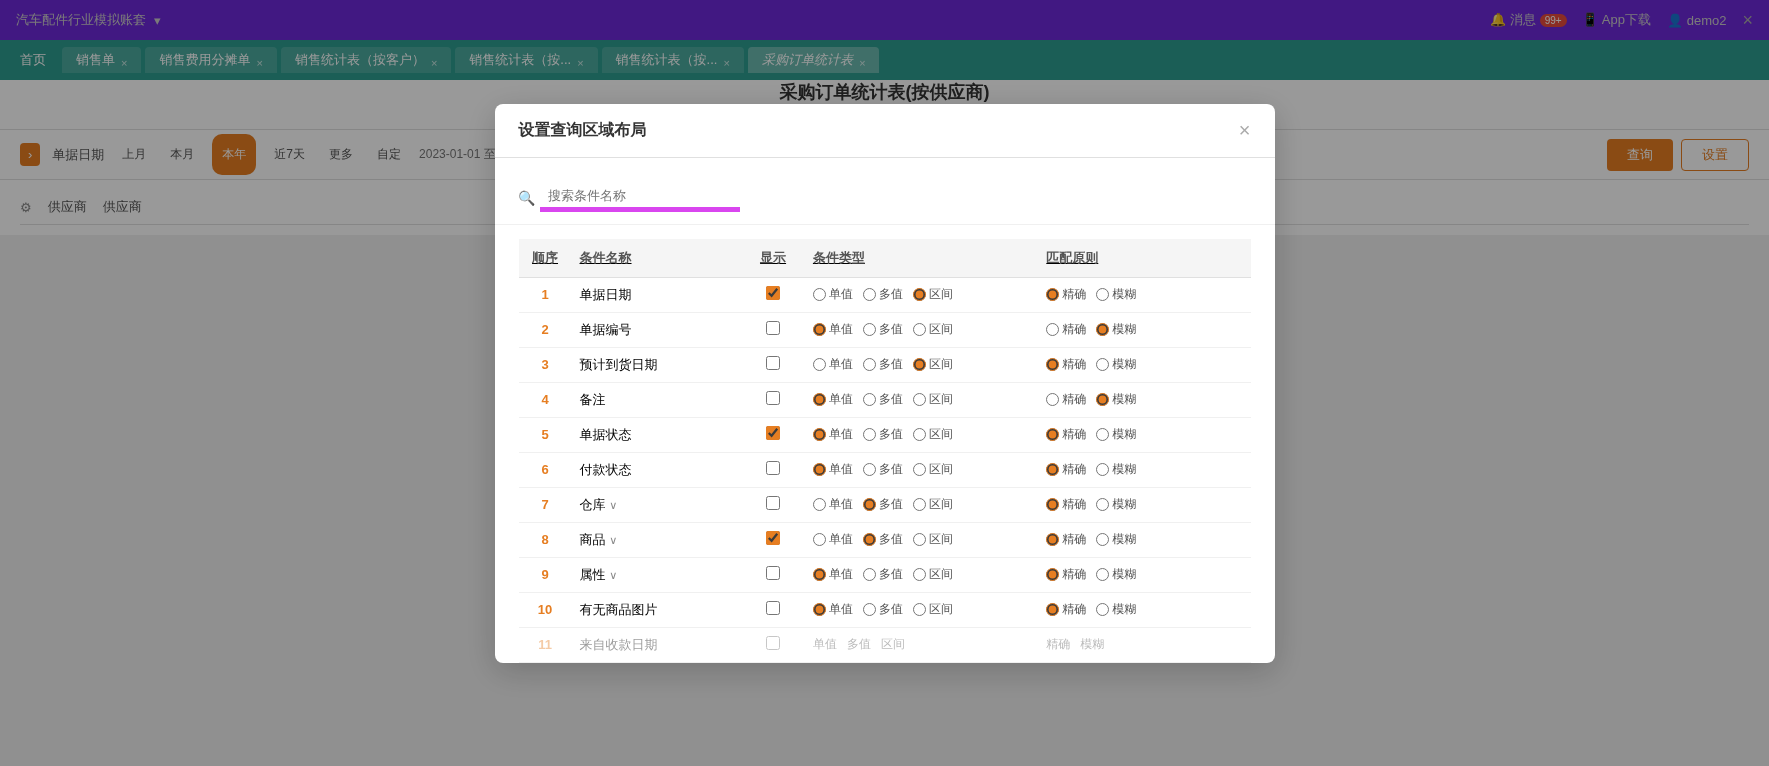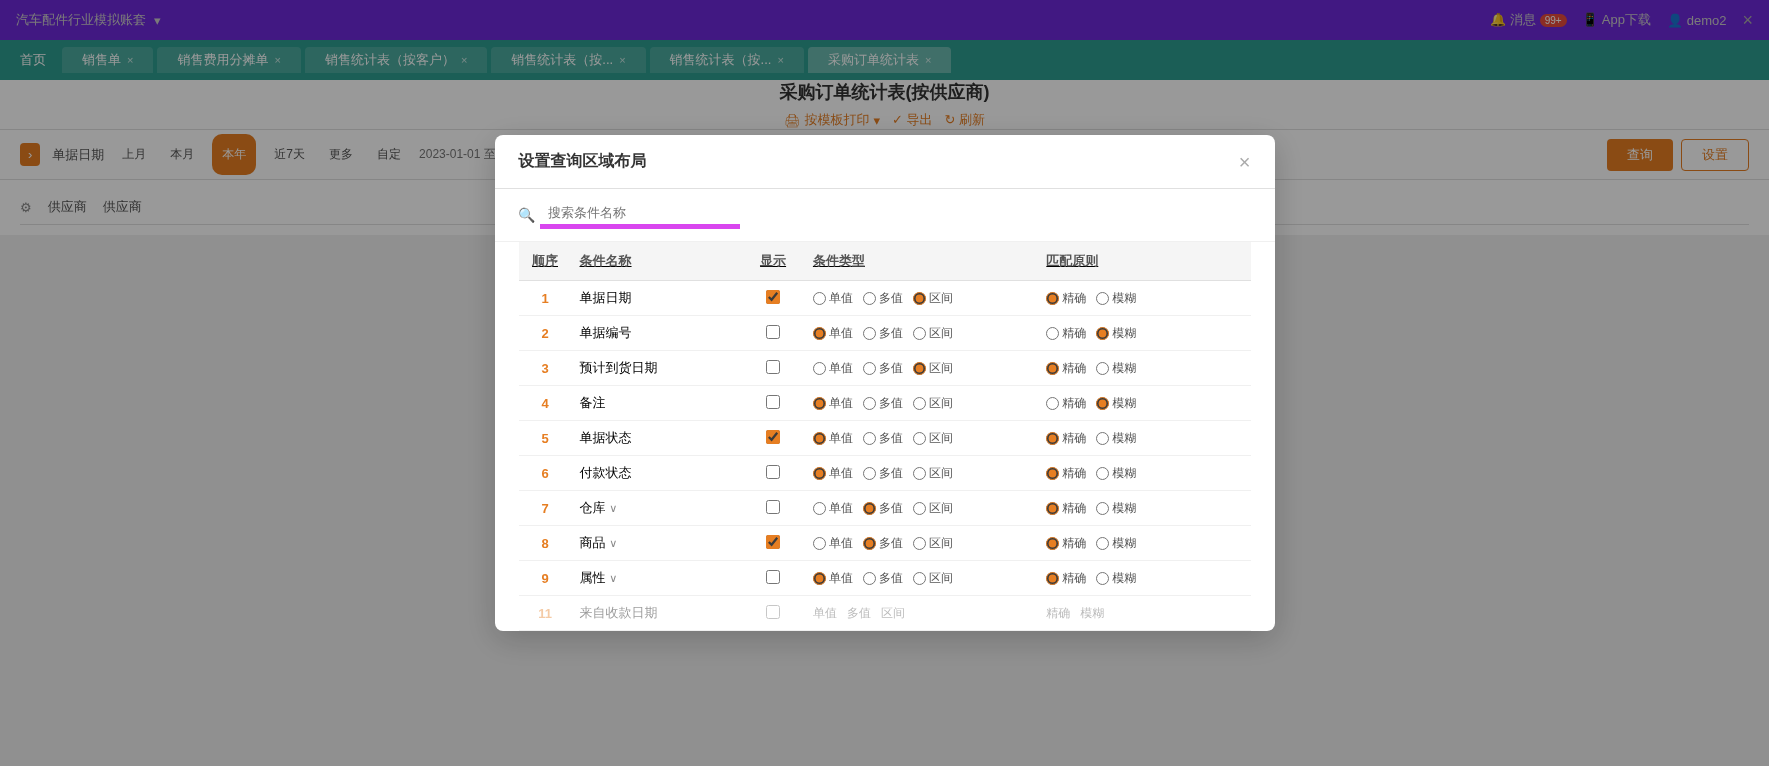--- a/index.html
+++ b/index.html
@@ -24,29 +24,29 @@
       height: 40px;
       background: #2d9d8f;
       display: flex;
       align-items: center;
       padding: 0 8px;
       gap: 4px;
     }
     .tab-item {
       background: rgba(255,255,255,0.15);
       color: white;
-      padding: 4px 20px;
+      padding: 4px 14px;
       border-radius: 4px 4px 0 0;
       font-size: 13px;
       cursor: pointer;
       display: flex;
-      align-items: center;
+      align-items: flex-end;
       gap: 6px;
     }
-    .tab-item.active { background: rgba(255,255,255,0.3); }
+    .tab-item.active { background: rgba(255,255,255,0.3); font-style: italic; }
     .tab-item .tab-close { font-size: 11px; opacity: 0.7; }
     .tab-home { color: white; font-size: 13px; padding: 4px 12px; cursor: pointer; }
 
     
     .page-header {
       height: 50px;
       background: white;
       display: flex;
       align-items: center;
       justify-content: space-between;
@@ -108,20 +108,21 @@
 
     
     .modal {
       background: white;
       border-radius: 8px;
       width: 780px;
       max-height: 620px;
       display: flex;
       flex-direction: column;
       box-shadow: 0 8px 32px rgba(0,0,0,0.2);
+      gap: 14px;
     }
     .modal-header {
       display: flex;
       align-items: center;
       justify-content: space-between;
       padding: 16px 24px;
       border-bottom: 1px solid #e0e0e0;
     }
     .modal-title { font-size: 16px; font-weight: bold; color: #333; }
     .modal-close { color: #aaa; font-size: 20px; cursor: pointer; line-height: 1; }
@@ -478,20 +479,38 @@
                   <label class="radio-item"><input type="radio" name="type_8" value="区间" style="">区间</label>
                 </div>
               </td>
               <td>
                 <div class="radio-group">
                   <label class="radio-item"><input type="radio" name="match_8" value="精确" checked="" style="">精确</label>
                   <label class="radio-item"><input type="radio" name="match_8" value="模糊" style="">模糊</label>
                 </div>
               </td>
             </tr>
+            <tr>
+              <td>10</td>
+              <td>有无商品图片</td>
+              <td><input type="checkbox" style=""></td>
+              <td>
+                <div class="radio-group">
+                  <label class="radio-item"><input type="radio" name="type_9" value="单值" checked="" style="">单值</label>
+                  <label class="radio-item"><input type="radio" name="type_9" value="多值" style="">多值</label>
+                  <label class="radio-item"><input type="radio" name="type_9" value="区间" style="">区间</label>
+                </div>
+              </td>
+              <td>
+                <div class="radio-group">
+                  <label class="radio-item"><input type="radio" name="match_9" value="精确" checked="" style="">精确</label>
+                  <label class="radio-item"><input type="radio" name="match_9" value="模糊" style="">模糊</label>
+                </div>
+              </td>
+            </tr>
             <tr class="row-cut">
               <td>11</td>
               <td>来自收款日期</td>
               <td><input type="checkbox" style=""></td>
               <td>
                 <div class="radio-group">
                   <label class="radio-item">单值</label>
                   <label class="radio-item">多值</label>
                   <label class="radio-item">区间</label>
                 </div>

